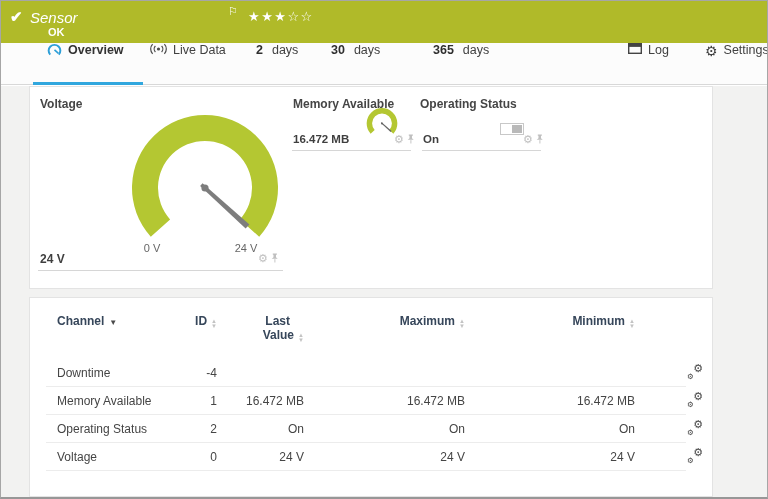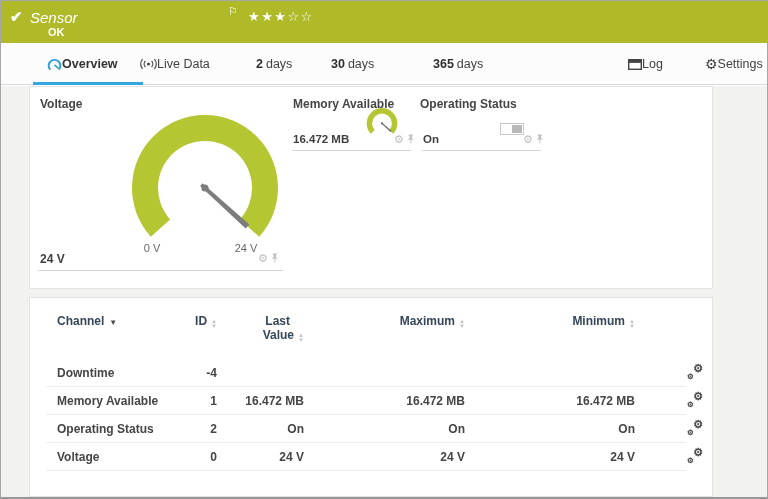--- a/index.html
+++ b/index.html
@@ -12,21 +12,21 @@
   
   #statusbar { position:absolute; left:0; top:0; width:100%; height:42px; }
   .check { position:absolute; left:9px; top:7px; color:#fff; font-size:15px; font-weight:700; }
   .kind { position:absolute; left:29px; top:8px; color:#fff; font-size:15px; font-style:italic; }
   .title { position:absolute; left:63px; top:6px; color:#fff; font-size:17px; font-weight:700;margin-top:36px; }
   .flag { position:absolute; left:227px; top:4px; color:#fff; font-size:11px; }
   .stars { position:absolute; left:247px; top:8px; color:#fff; font-size:13px; letter-spacing:1.5px; }
   .okbadge { position:absolute; left:47px; top:25px; color:#fff; font-size:11px; font-weight:700; }
   
   #tabbar { position:absolute; left:0; top:42px; width:100%; height:42px; background:#fcfcfc; border-bottom:1px solid #d8d8d8; }
-  .tab { position:absolute; top:0; height:42px; display:flex; align-items:center; gap:0;
+  .tab { position:absolute; top:0; height:42px; display:flex; align-items:flex-start; gap:6px;
          font-size:12.5px; color:#414141; cursor:pointer; white-space:nowrap; }
   .tab b { font-weight:700; color:#2f2f2f; margin-right:3px; }
   .tab.active { font-weight:700; color:#333; }
   .active-underline { position:absolute; left:32px; top:39px; width:110px; height:3px; background:#31a7de; }
   
   #content-bg { position:absolute; left:0; top:85px; width:100%; height:412px; background:#f2f2f1; }
   .panel { position:absolute; left:28px; width:684px; background:#fff; border:1px solid #e3e3e3; }
   #gauge-panel { top:85px; height:203px; }
   #table-panel { top:296px; height:200px; }
   .blocktitle { position:absolute; font-size:12px; font-weight:700; color:#454545; }
@@ -38,21 +38,21 @@
   
   .toggle { position:absolute; width:24px; height:12px; background:#fff; border:1px solid #c8c8c8; }
   .toggle .knob { position:absolute; right:1px; top:1px; width:10px; height:8px; background:#b9b9b9; }
   
   .t-grid { display:grid; grid-template-columns:11px 118px 42px 87px 161px 170px 120px auto; align-items:center; }
   #t-head { position:absolute; left:0; top:0; width:100%; height:60px; padding:16px 16px 0 16px;
             font-size:12px; font-weight:700; color:#36465a; }
   #t-head .t-grid { align-items:start; }
   .th { cursor:pointer; }
   .th.r { text-align:right; }
-  #t-rows { position:absolute; left:0; top:61px; width:100%; padding:0 26px 0 16px;font-weight:bold; }
+  #t-rows { position:absolute; left:0; top:61px; width:100%; padding:0 26px 0 16px; }
   .trow { height:28px; border-bottom:1px solid #ececec; font-size:12px; color:#454545; }
   .cell-r { text-align:right; }
   .sortpair { display:inline-flex; flex-direction:column; margin-left:4px; vertical-align:2px; }
   .sortpair span { font-size:6px; line-height:4.5px; color:#c3c3c3; }
   .sorted-arrow { font-size:8px; color:#4a4a4a; margin-left:5px; }
   .chan-edit { position:relative; width:16px; height:15px; margin:0 auto; cursor:pointer; }
   .chan-edit .g1 { position:absolute; right:0; top:-2px; font-size:11px; color:#4a4a4a; line-height:11px; }
   .chan-edit .g2 { position:absolute; left:0; bottom:-1px; font-size:7.5px; color:#4a4a4a; line-height:8px; }
   svg { display:block; }
 </style>
@@ -73,21 +73,21 @@
   <div id="tabbar">
     <div class="tab active" style="left:46px;">
       <span>
         <svg width="15" height="13" viewBox="0 0 16 14">
           <path d="M3.4 12.6 A6.3 6.3 0 1 1 12.6 12.6" fill="none" stroke="#2d9fd8" stroke-width="2.1"></path>
           <path d="M8 7.4 L12.2 11.2" stroke="#2d9fd8" stroke-width="1.7"></path>
         </svg>
       </span>
       <span>Overview</span>
     </div>
-    <div class="tab" style="left:139px;">
+    <div class="tab" style="left:149px;">
       <span>
         <svg width="17" height="12" viewBox="0 0 17 12">
           <circle cx="8.5" cy="6" r="1.6" fill="#4a4a4a"></circle>
           <path d="M5.4 3 A4.3 4.3 0 0 0 5.4 9" fill="none" stroke="#4a4a4a" stroke-width="1.2"></path>
           <path d="M2.6 1.2 A7 7 0 0 0 2.6 10.8" fill="none" stroke="#4a4a4a" stroke-width="1.2"></path>
           <path d="M11.6 3 A4.3 4.3 0 0 1 11.6 9" fill="none" stroke="#4a4a4a" stroke-width="1.2"></path>
           <path d="M14.4 1.2 A7 7 0 0 1 14.4 10.8" fill="none" stroke="#4a4a4a" stroke-width="1.2"></path>
         </svg>
       </span>
       <span>Live Data</span>

